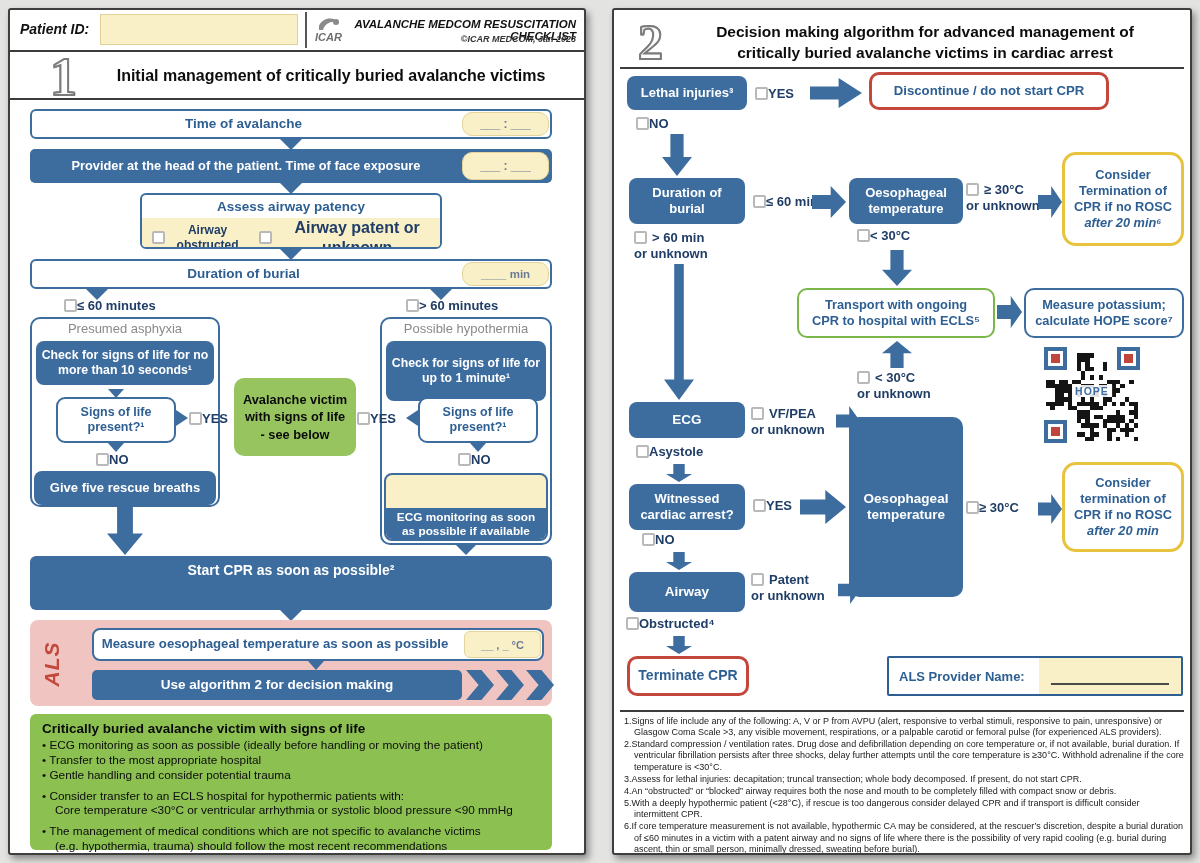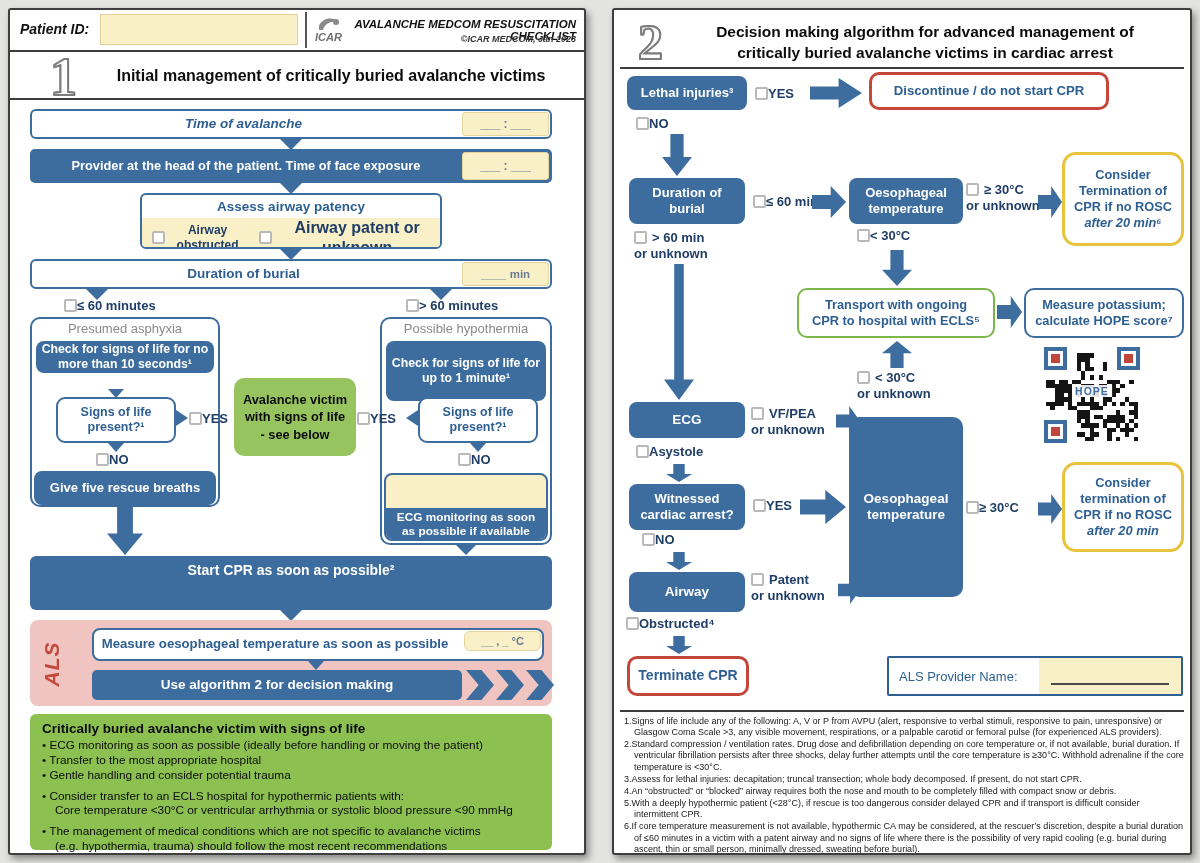--- a/index.html
+++ b/index.html
@@ -16,21 +16,21 @@
   .hr{position:absolute;height:2px;background:#3c3c3c;}
   .numeral{font-family:"Liberation Serif",serif;font-weight:bold;color:#fdfdfd;line-height:.9;
            -webkit-text-stroke:2px #7c7c7c;
            text-shadow:-1px 0 #8a8a8a,1px 0 #8a8a8a,0 -1px #8a8a8a,0 1px #8a8a8a;}
   .bluebox{background:var(--blue);color:#fff;font-weight:bold;border-radius:8px;
            display:flex;flex-direction:column;align-items:center;justify-content:center;
            text-align:center;line-height:1.2;}
   .wbox{background:#fff;border:2px solid var(--blue);border-radius:6px;color:var(--blue-text);
         font-weight:bold;display:flex;flex-direction:column;align-items:center;justify-content:center;
         text-align:center;line-height:1.22;}
-  .yinput{background:var(--yellow);border:1px solid #e2d49a;border-radius:3px;color:#6b7b94;
+  .yinput{background:var(--yellow);border:1px solid #e2d49a;border-radius:10px;color:#6b7b94;
           display:flex;align-items:center;justify-content:center;font-weight:bold;}
   .cb{width:13px;height:13px;min-width:13px;background:#fff;border:2px solid #b9b9b9;
       border-radius:2px;display:inline-block;}
   .cbrow{position:absolute;display:flex;align-items:center;font-weight:bold;
          color:var(--navy);font-size:13px;white-space:nowrap;}
   .cb2{position:absolute;font-weight:bold;color:var(--navy);font-size:13px;line-height:1.2;}
   .cb2 .r{display:flex;align-items:center;gap:5px;white-space:nowrap;}
   .tri{width:0;height:0;position:absolute;}
   .tri.d{border-left:11px solid transparent;border-right:11px solid transparent;border-top:11px solid var(--blue);}
   .tri.ds{border-left:8px solid transparent;border-right:8px solid transparent;border-top:9px solid var(--blue);}
@@ -70,21 +70,21 @@
     <text x="4" y="28" font-size="11" font-weight="bold" font-style="italic" fill="#6e6e6e">ICAR</text>
   </svg>
   <div class="a" style="left:330px;top:8px;right:8px;text-align:right;font-size:11.5px;font-weight:bold;font-style:italic;color:#111;">AVALANCHE MEDCOM RESUSCITATION CHECKLIST</div>
   <div class="a" style="left:330px;top:24px;right:8px;text-align:right;font-size:9px;font-weight:bold;font-style:italic;color:#333;">©ICAR MEDCOM, Jan 2023</div>
   <div class="hr" style="left:0;right:0;top:40px;"></div>
 
   <div class="a numeral" style="left:40px;top:43px;font-size:54px;">1</div>
   <div class="a" style="left:78px;top:57px;right:10px;text-align:center;font-size:16px;font-weight:bold;color:#0d0d0d;">Initial management of critically buried avalanche victims</div>
   <div class="hr" style="left:0;right:0;top:88px;"></div>
 
-  <div class="wbox a" style="left:20px;top:99px;width:522px;height:30px;font-size:13.5px;padding-right:95px;font-style:italic;">
+  <div class="wbox a" style="left:20px;top:99px;width:522px;height:30px;font-size:13.5px;padding-right:95px;">
     <span>Time of avalanche</span>
   </div>
   <div class="yinput a" style="left:452px;top:102px;width:87px;height:24px;font-size:12px;">___ : ___</div>
   <div class="tri d a" style="left:270px;top:129px;"></div>
 
   <div class="bluebox a" style="left:20px;top:139px;width:522px;height:34px;border-radius:5px;font-size:12.8px;padding:0 96px 0 6px;">
     <span>Provider at the head of the patient.  Time of face exposure</span>
   </div>
   <div class="yinput a" style="left:452px;top:142px;width:87px;height:28px;font-size:12px;">___ : ___</div>
   <div class="tri d a" style="left:270px;top:173px;"></div>
@@ -115,21 +115,21 @@
     <span class="cb"></span>
     <span>≤ 60 minutes</span>
   </div>
   <div class="cbrow" style="left:396px;top:288px;">
     <span class="cb"></span>
     <span>&gt; 60 minutes</span>
   </div>
 
   <div class="a" style="left:20px;top:307px;width:190px;height:190px;border:2px solid var(--blue);border-radius:10px;background:#fff;"></div>
   <div class="grayhead" style="left:20px;top:311px;width:190px;">Presumed asphyxia</div>
-  <div class="bluebox a" style="left:26px;top:331px;width:178px;height:32px;font-size:12.3px;padding:0 4px;">Check for signs of life for no more than 10 seconds¹</div>
+  <div class="bluebox a" style="left:26px;top:331px;width:178px;height:44px;font-size:12.3px;padding:0 4px;">Check for signs of life for no more than 10 seconds¹</div>
   <div class="tri ds a" style="left:98px;top:379px;"></div>
   <div class="wbox a" style="left:46px;top:387px;width:120px;height:46px;border-width:2.5px;border-radius:9px;font-size:12.5px;">Signs of life present?¹</div>
   <div class="tri r a" style="left:166px;top:400px;"></div>
   <div class="cbrow" style="left:179px;top:401px;">
     <span class="cb"></span>
     <span>YES</span>
   </div>
   <div class="tri ds a" style="left:98px;top:433px;"></div>
   <div class="cbrow" style="left:86px;top:442px;">
     <span class="cb"></span>
@@ -182,21 +182,21 @@
   <div class="a" style="left:20px;top:546px;width:522px;height:54px;background:var(--blue);border-radius:6px;">
     <div style="text-align:center;color:#fff;font-weight:bold;font-size:14px;padding-top:6px;">Start CPR as soon as possible²</div>
   </div>
   <div class="tri d a" style="left:270px;top:600px;"></div>
 
   <div class="a" style="left:20px;top:610px;width:522px;height:86px;background:var(--pink);border-radius:8px;">
     <div style="position:absolute;left:-8px;top:32px;width:60px;text-align:center;transform:rotate(-90deg);color:var(--red);font-weight:bold;font-style:italic;font-size:21px;letter-spacing:1px;">ALS</div>
     <div class="wbox" style="position:absolute;left:62px;top:8px;width:452px;height:33px;border-width:2.5px;border-radius:8px;font-size:13.2px;padding-right:86px;">
       <span>Measure oesophageal temperature as soon as possible</span>
     </div>
-    <div class="yinput" style="position:absolute;left:434px;top:11px;width:77px;height:20px;font-size:11px;border-radius:6px;">__ , _ °C</div>
+    <div class="yinput" style="position:absolute;left:434px;top:11px;width:77px;height:27px;font-size:11px;border-radius:6px;">__ , _ °C</div>
     <div class="tri ds" style="position:absolute;left:278px;top:41px;"></div>
     <div class="bluebox" style="position:absolute;left:62px;top:50px;width:370px;height:30px;border-radius:5px;font-size:13.5px;">Use algorithm 2 for decision making</div>
     <div class="chev" style="left:436px;top:50px;width:28px;height:30px;"></div>
     <div class="chev" style="left:466px;top:50px;width:28px;height:30px;"></div>
     <div class="chev" style="left:496px;top:50px;width:28px;height:30px;"></div>
   </div>
 
   <div class="a" style="left:20px;top:704px;width:522px;height:136px;background:var(--greenpanel);border-radius:6px;padding:7px 12px;">
     <div style="font-size:13.5px;font-weight:bold;color:#0a0a0a;margin-bottom:2px;">Critically buried avalanche victim with signs of life</div>
     <div class="gline">• ECG monitoring as soon as possible (ideally before handling or moving the patient)</div>
@@ -795,21 +795,21 @@
   <div class="arr r" style="left:224px;top:566px;width:22px;height:28px;"></div>
 
   <div class="cbrow" style="left:12px;top:606px;">
     <span class="cb"></span>
     <span>Obstructed⁴</span>
   </div>
   <div class="arr d" style="left:52px;top:626px;width:26px;height:18px;"></div>
 
   <div class="obox a" style="left:13px;top:646px;width:122px;height:40px;border:3px solid var(--red);border-radius:10px;font-size:14px;">Terminate CPR</div>
   <div class="a" style="left:273px;top:646px;width:296px;height:40px;border:2px solid var(--blue-text);background:#fff;border-radius:2px;">
-    <div style="position:absolute;left:10px;top:0;bottom:0;display:flex;align-items:center;font-weight:normal;font-size:13px;color:var(--blue-text);">ALS Provider Name:</div>
+    <div style="position:absolute;left:10px;top:0;bottom:0;display:flex;align-items:center;font-weight:bold;font-size:13px;color:var(--blue-text);">ALS Provider Name:</div>
     <div style="position:absolute;left:150px;top:0;right:0;bottom:0;background:var(--yellow);">
       <div style="position:absolute;left:12px;right:12px;bottom:9px;height:2px;background:#4a4a4a;"></div>
     </div>
   </div>
 
   <div class="hr" style="left:6px;right:6px;top:700px;"></div>
 
   <div class="a" style="left:10px;top:706px;right:6px;">
     <div class="fn">1.Signs of life include any of the following: A, V or P from AVPU (alert, responsive to verbal stimuli, responsive to pain, unresponsive) or Glasgow Coma Scale &gt;3, any visible movement, respirations, or a palpable carotid or femoral pulse (for experienced ALS providers).</div>
     <div class="fn">2.Standard compression / ventilation rates. Drug dose and defibrillation depending on core temperature or, if not available, burial duration. If ventricular fibrillation persists after three shocks, delay further attempts until the core temperature is ≥30°C. Withhold adrenaline if the core temperature is &lt;30°C.</div>

